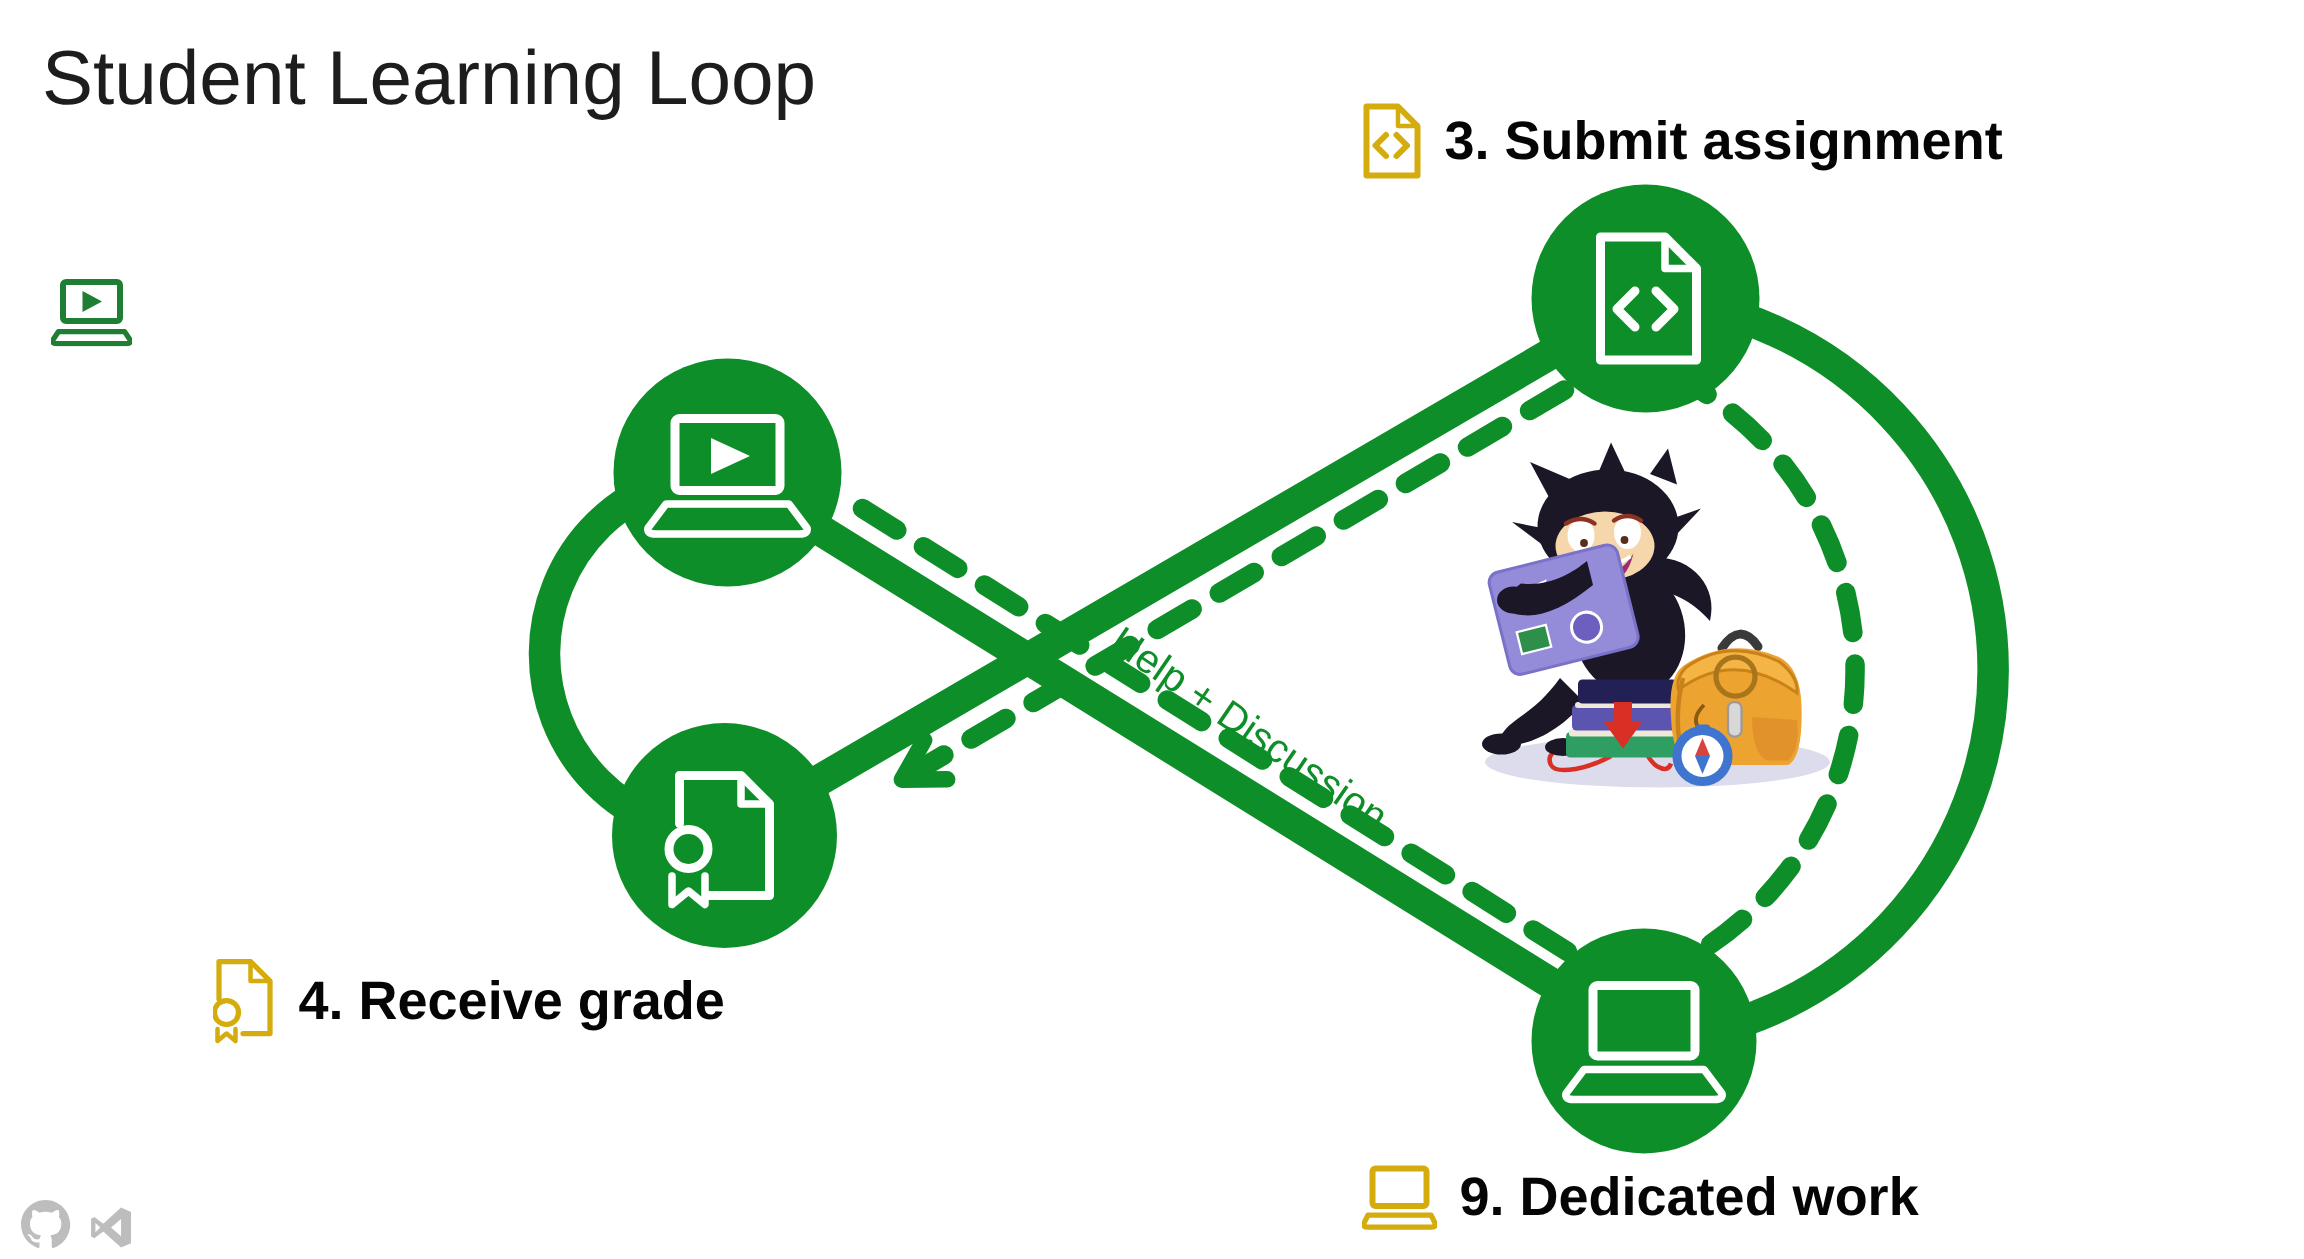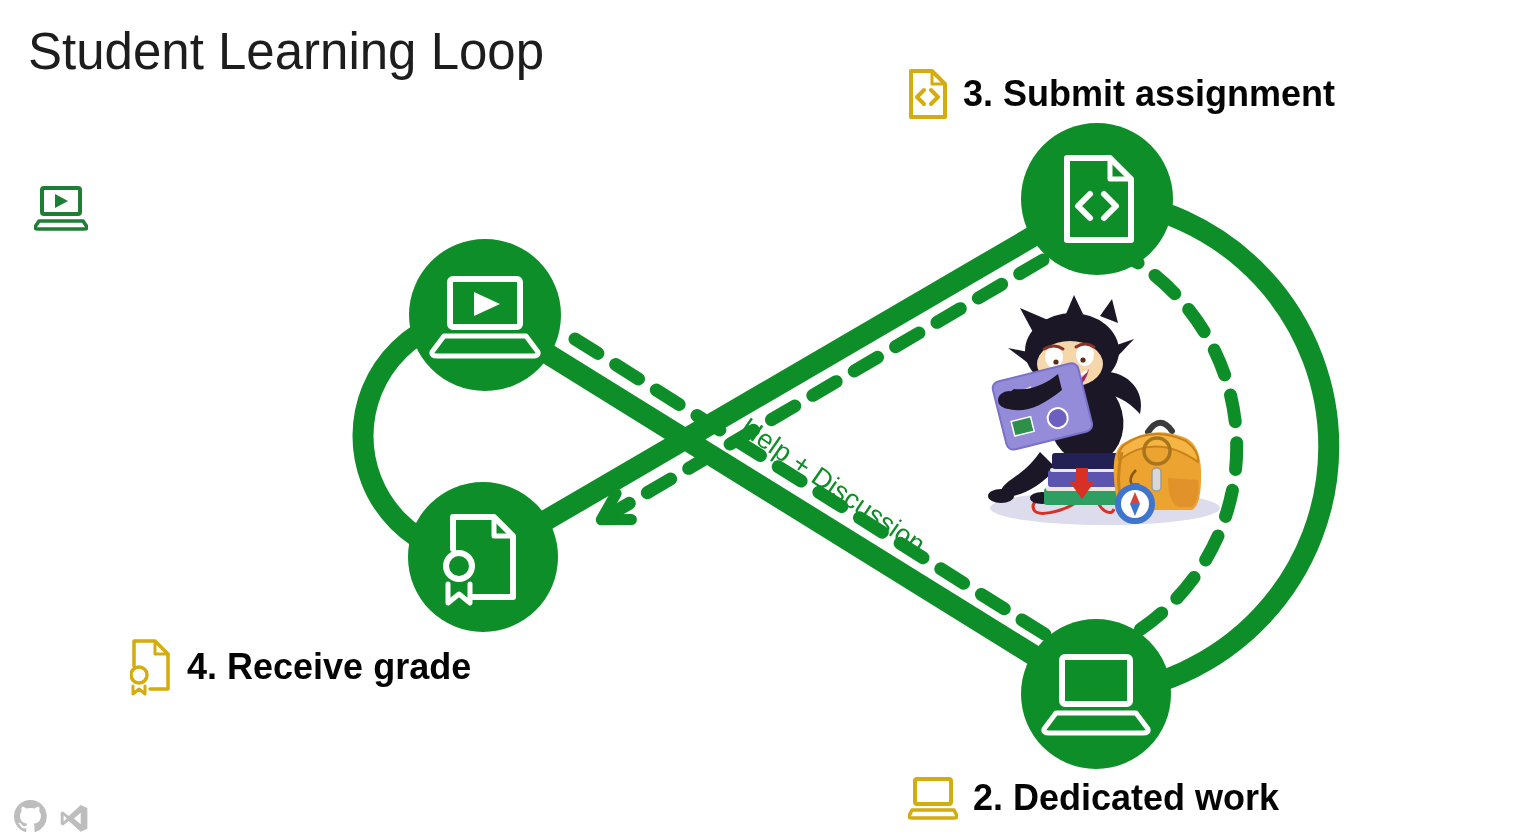--- a/index.html
+++ b/index.html
@@ -175,33 +175,33 @@
   <div class="step-label" style="left:908px;top:68px;">
     <svg width="40" height="52" viewBox="0 0 40 52" stroke="#d4ac0d" fill="none" stroke-linejoin="round" stroke-linecap="round">
       <path d="M3 3 L24 3 L37 16 L37 49 L3 49 Z" stroke-width="4"></path>
       <path d="M24 3 L24 16 L37 16" stroke-width="3"></path>
       <path d="M16 22 L9 29 L16 36" stroke-width="4"></path>
       <path d="M23 22 L30 29 L23 36" stroke-width="4"></path>
     </svg>
     <span>3. Submit assignment</span>
   </div>
 
-  <div class="step-label" style="left:130px;top:638px;">
+  <div class="step-label" style="left:142px;top:638px;">
     <svg width="42" height="58" viewBox="0 0 42 58" stroke="#d4ac0d" fill="none" stroke-linejoin="round" stroke-linecap="round">
       <path d="M4 28 L4 3 L25 3 L38 16 L38 51 L20 51" stroke-width="3.5"></path>
       <path d="M25 3 L25 16 L38 16" stroke-width="3"></path>
       <circle cx="9" cy="37" r="8" stroke-width="3.5"></circle>
       <path d="M3 48 L3 56 L9 51 L15 56 L15 48" stroke-width="3"></path>
     </svg>
     <span>4. Receive grade</span>
   </div>
 
   <div class="step-label" style="left:908px;top:776px;">
     <svg width="50" height="44" viewBox="0 0 50 44" stroke="#d4ac0d" fill="none" stroke-linejoin="round">
       <rect x="7" y="3" width="36" height="25" rx="2" stroke-width="4"></rect>
       <path d="M4 34 L46 34 L49 40 Q49.5 42 46 42 L4 42 Q0.5 42 1 40 Z" stroke-width="3.5"></path>
     </svg>
-    <span>2. Dedicated work</span>
+    <span>9. Dedicated work</span>
   </div>
 
   <div class="flow-annotation">Help + Discussion</div>
 
 </div>
 
 </body></html>

